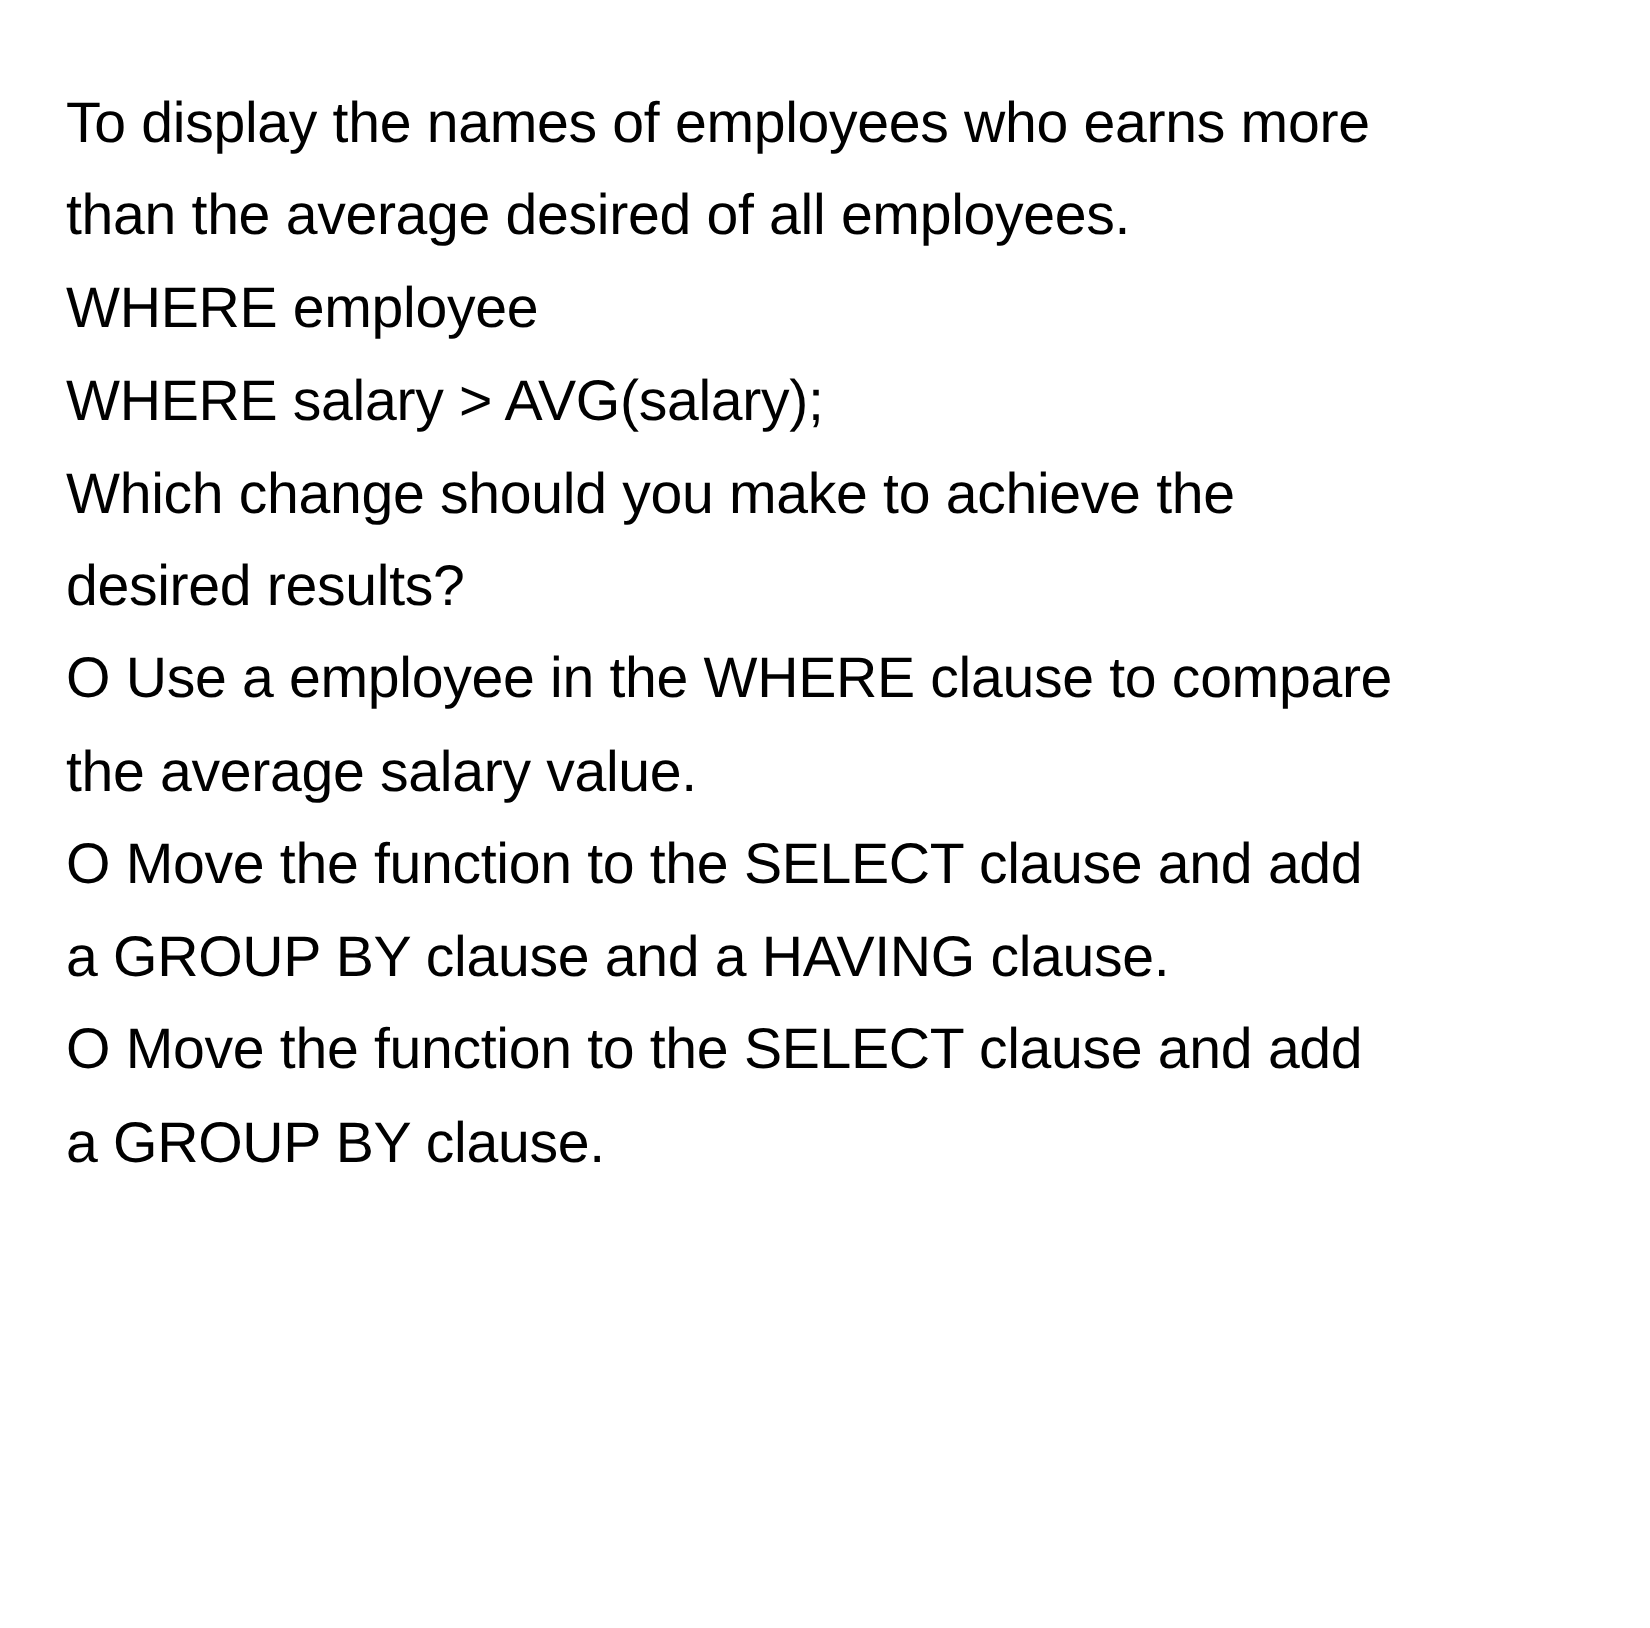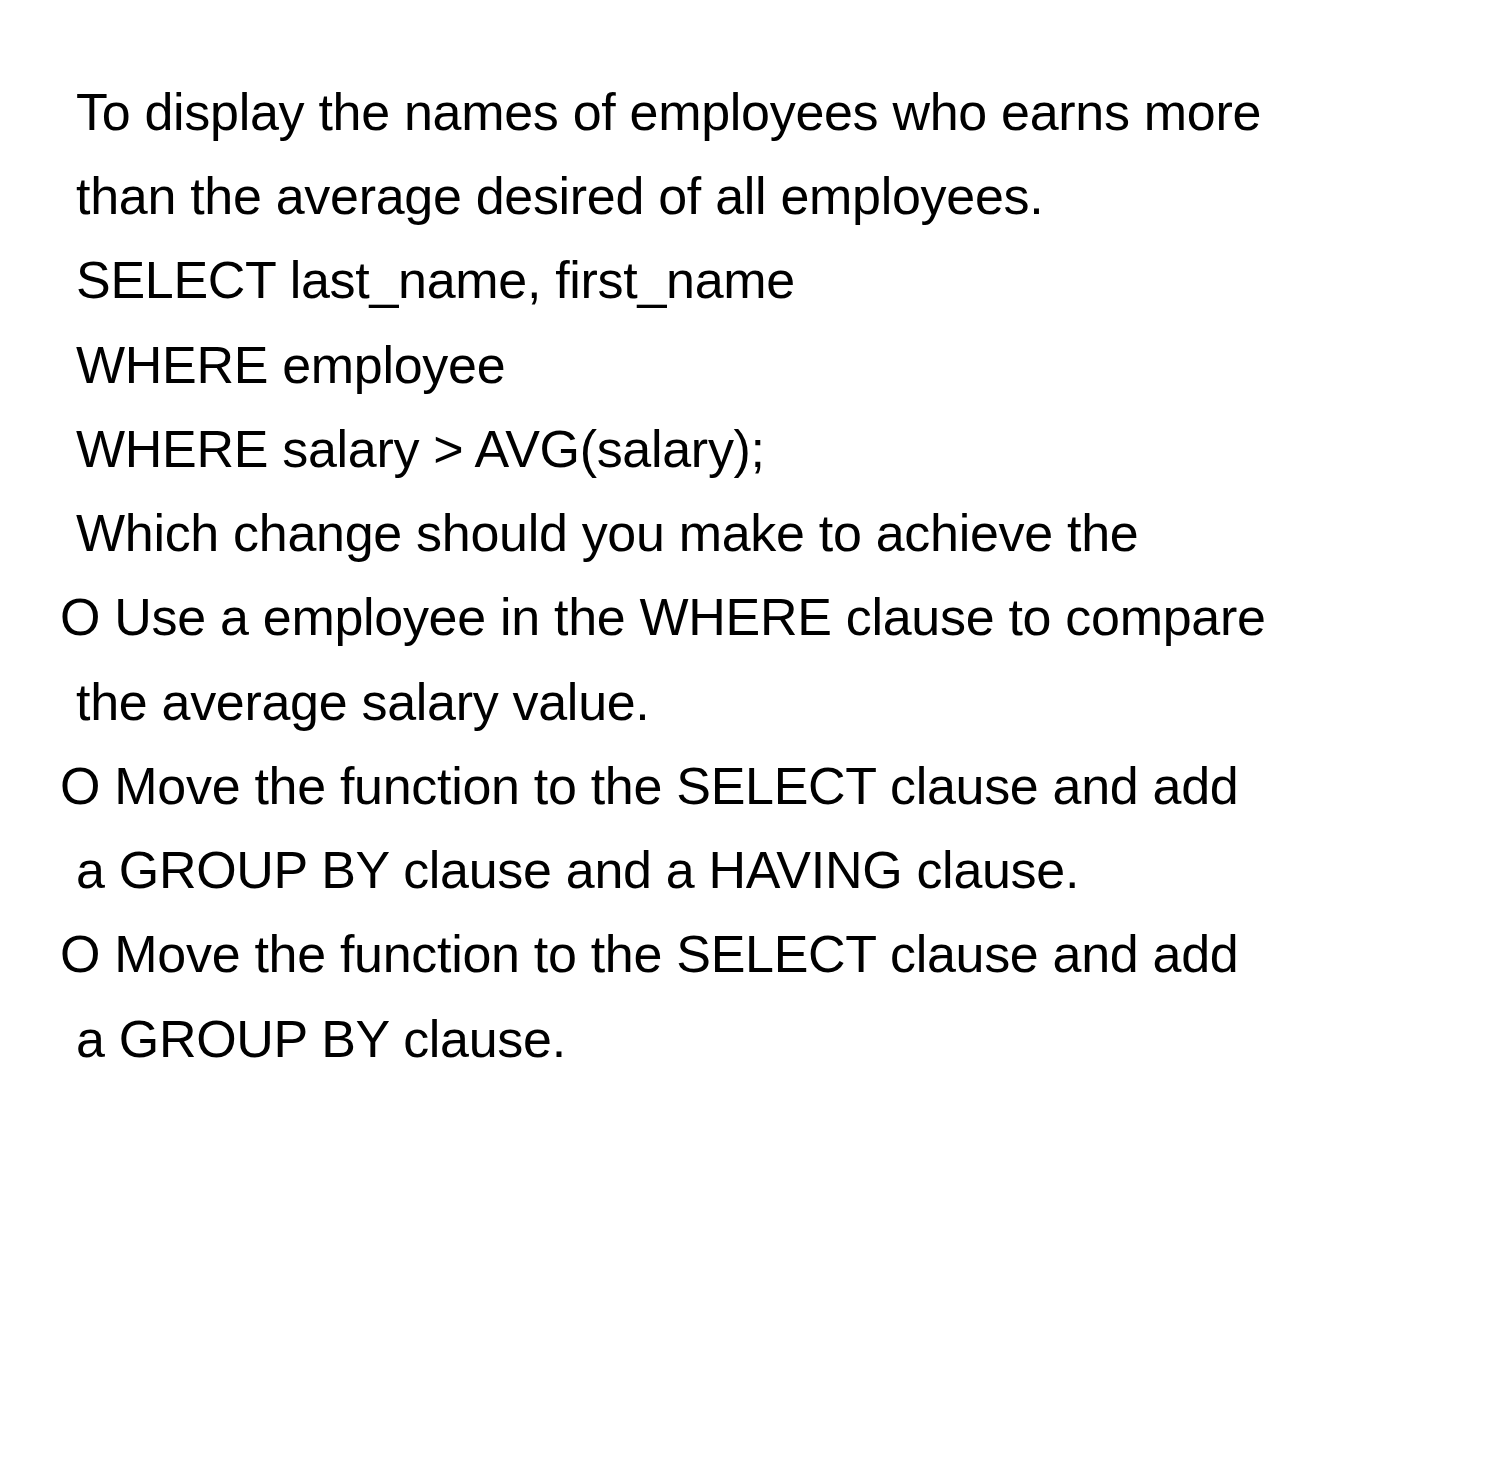--- a/index.html
+++ b/index.html
@@ -15,39 +15,38 @@
       padding: 70px 60px;
     }
     .content {
       font-size: 52px;
       line-height: 1.62;
       color: #000000;
       letter-spacing: -0.3px;
     }
     .text-line {
       display: block;
-      margin-left: 16px;
     }
     .option-row {
       display: block;
     }
     .radio-marker {
       display: inline;
     }
   </style>
 </head>
 <body>
 
 <div class="content">
   <span class="text-line">To display the names of employees who earns more</span>
   <span class="text-line">than the average desired of all employees.</span>
-  <span class="text-line">SELECT last_name, first_name</span>
   <span class="text-line">WHERE employee</span>
   <span class="text-line">WHERE salary &gt; AVG(salary);</span>
   <span class="text-line">Which change should you make to achieve the</span>
+  <span class="text-line">desired results?</span>
 
 
   <span class="option-row">
     <span class="radio-marker">O </span><span>Use a employee in the WHERE clause to compare</span>
   </span>
   <span class="text-line">the average salary value.</span>
 
   <span class="option-row">
     <span class="radio-marker">O </span><span>Move the function to the SELECT clause and add</span>
   </span>

